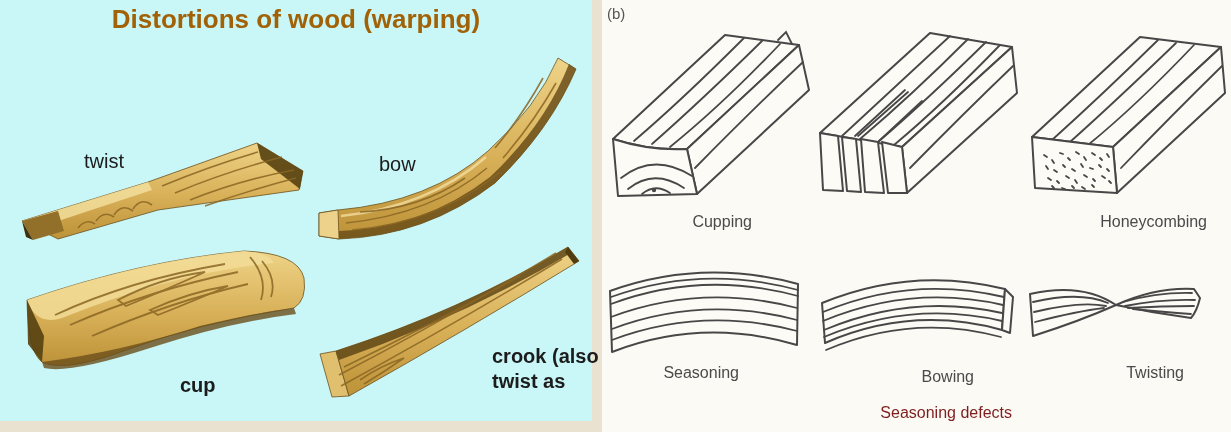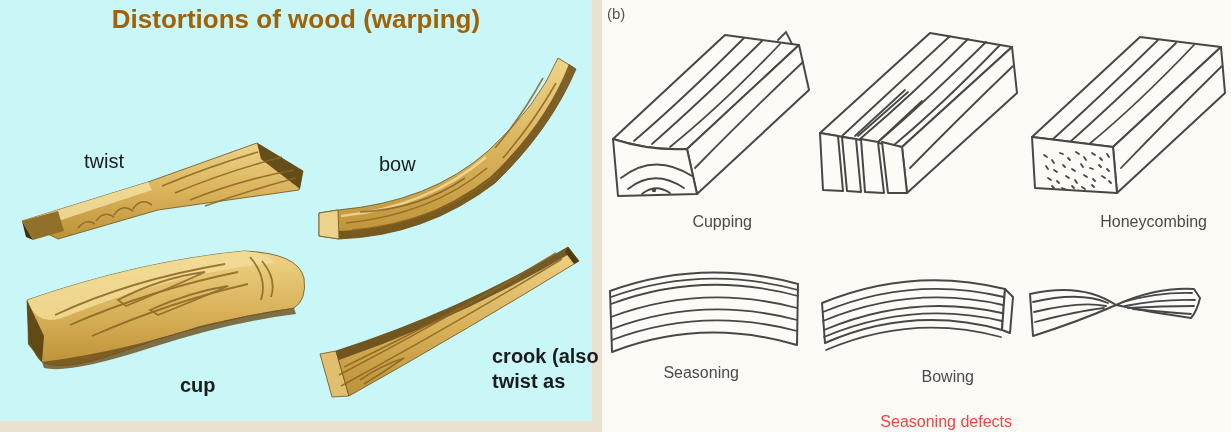--- a/index.html
+++ b/index.html
@@ -31,21 +31,21 @@
   .rp-text{
     position:absolute; font-size:16px; color:#4a4a4a; text-align:right;
   }
   .rp-figlabel{left:5px; top:5px; width:40px; text-align:left; font-size:15px; color:#555;}
   .lab-cupping{left:25px; top:213px; width:125px;}
   .lab-endsplit{left:238px; top:213px; width:130px;}
   .lab-honeycomb{left:455px; top:213px; width:150px;}
   .lab-springing{left:15px; top:364px; width:122px;}
   .lab-bowing{left:248px; top:368px; width:124px;}
   .lab-twisting{left:456px; top:364px; width:126px;}
-  .rp-caption{left:240px; top:413px; width:170px; font-size:16px; color:#ef4444;}
+  .rp-caption{left:240px; top:404px; width:170px; font-size:16px; color:#7f1d1d;}
   .sketch{stroke:#474747; stroke-width:2; stroke-linejoin:round; stroke-linecap:round;}
   .face{fill:#fcfbf6;}
   .gline{fill:none; stroke:#474747; stroke-width:1.8; stroke-linecap:round;}
 </style>
 </head>
 <body>
 
 <div class="stage">
 
   <div class="panel-left">
@@ -241,16 +241,17 @@
       </g>
     </svg>
 
     <div class="rp-text rp-figlabel">(b)</div>
 
     <div class="rp-text lab-cupping">Cupping</div>
     <div class="rp-text lab-honeycomb">Honeycombing</div>
 
     <div class="rp-text lab-springing">Seasoning</div>
     <div class="rp-text lab-bowing">Bowing</div>
+    <div class="rp-text lab-twisting">Twisting</div>
 
     <div class="rp-text rp-caption">Seasoning defects</div>
   </div>
 </div>
 
 </body></html>

